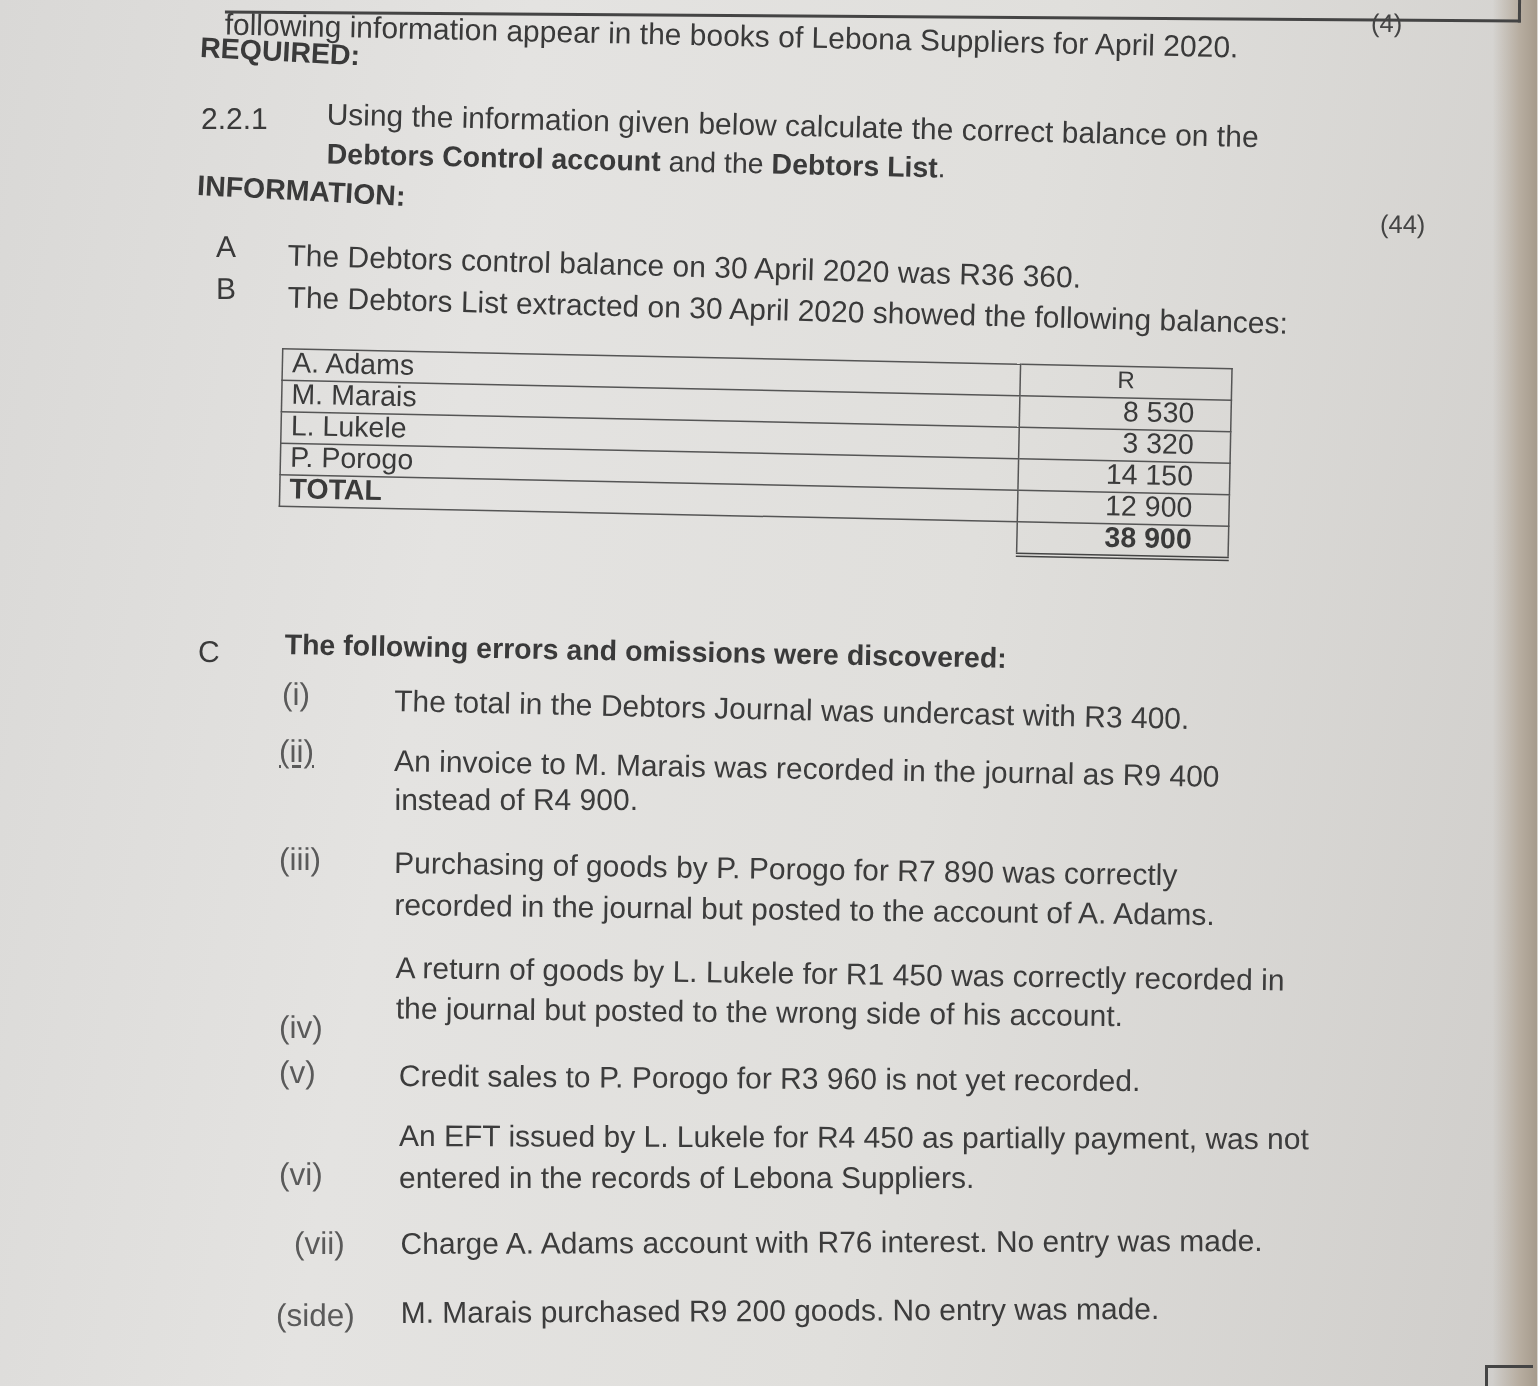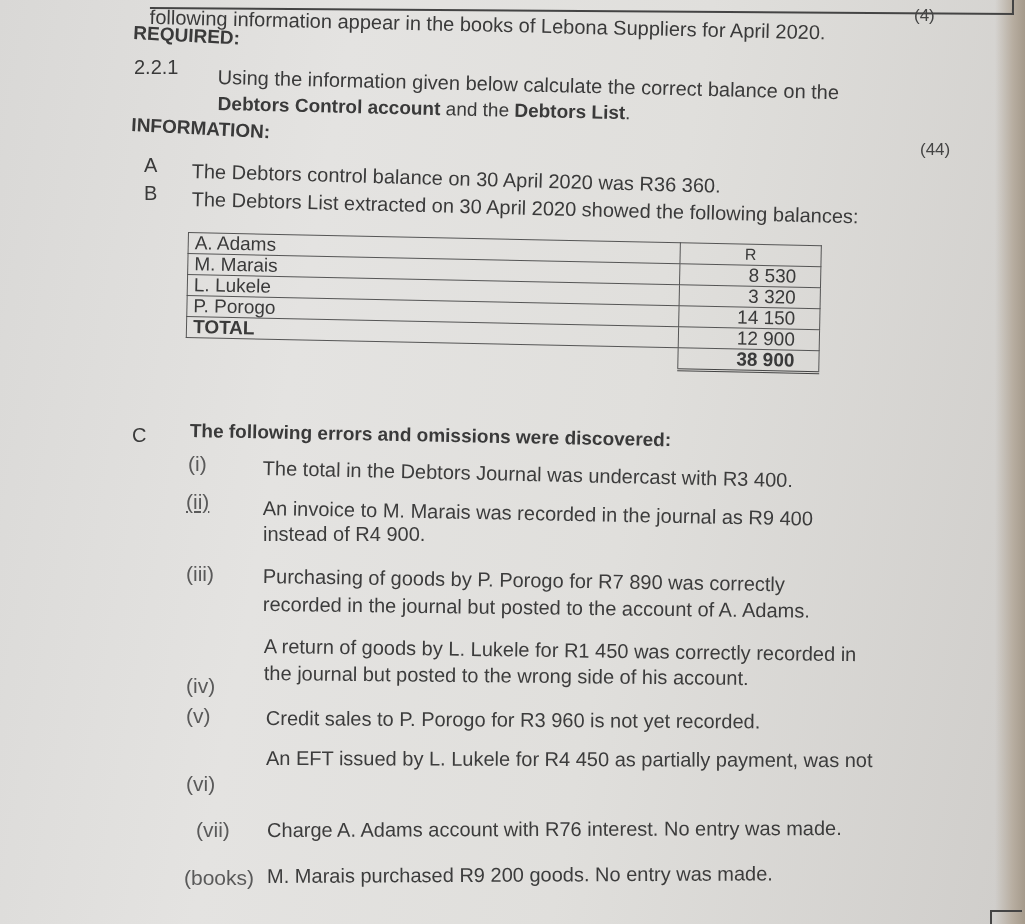--- a/index.html
+++ b/index.html
@@ -45,21 +45,21 @@
 <div class="edge-right"></div>
 <div class="top-box"></div>
 
 <div class="sheet">
 
   <div class="abs t20" style="left:150px; top:6px; transform:rotate(1.3deg); transform-origin:0 0;">following information appear in the books of Lebona Suppliers for April 2020.</div>
   <div class="abs mark" style="left:914px; top:6px;">(4)</div>
 
   <div class="abs t19 bold" style="left:134px; top:22px; transform:rotate(3deg); transform-origin:0 0;">REQUIRED:</div>
 
-  <div class="abs t20" style="left:134px; top:56px;">2.2.1</div>
+  <div class="abs t20" style="left:134px; top:69px;">2.2.1</div>
   <div class="abs t20" style="left:218px; top:66px; transform:rotate(1.4deg); transform-origin:0 0;">Using the information given below calculate the correct balance on the</div>
   <div class="abs t19" style="left:218px; top:93px; transform:rotate(1.3deg); transform-origin:0 0;">
     <b>Debtors Control account</b><span> and the </span><b>Debtors List</b><span>.</span>
   </div>
   <div class="abs mark" style="left:920px; top:140px;">(44)</div>
 
   <div class="abs t19 bold" style="left:132px; top:114px; transform:rotate(3deg); transform-origin:0 0;">INFORMATION:</div>
 
   <div class="abs t20" style="left:144px; top:154px;">A</div>
   <div class="abs t20" style="left:192px; top:160px; transform:rotate(1.6deg); transform-origin:0 0;">The Debtors control balance on 30 April 2020 was R36 360.</div>
@@ -112,21 +112,22 @@
 
   <div class="abs roman" style="left:186px; top:628px;margin-top:46px;">(iv)</div>
   <div class="abs item" style="left:264px; top:634px; transform:rotate(0.8deg); transform-origin:0 0;">A return of goods by L. Lukele for R1 450 was correctly recorded in</div>
   <div class="abs item" style="left:264px; top:661px; transform:rotate(0.6deg); transform-origin:0 0;">the journal but posted to the wrong side of his account.</div>
 
   <div class="abs roman" style="left:186px; top:704px;">(v)</div>
   <div class="abs item" style="left:266px; top:706px; transform:rotate(0.4deg); transform-origin:0 0;">Credit sales to P. Porogo for R3 960 is not yet recorded.</div>
 
   <div class="abs roman" style="left:186px; top:772px;">(vi)</div>
   <div class="abs item" style="left:266px; top:746px; transform:rotate(0.2deg); transform-origin:0 0;">An EFT issued by L. Lukele for R4 450 as partially payment, was not</div>
+  <div class="abs item" style="left:266px; top:774px;">entered in the records of Lebona Suppliers.</div>
 
   <div class="abs roman" style="left:196px; top:818px;">(vii)</div>
   <div class="abs item" style="left:267px; top:818px; transform:rotate(-0.2deg); transform-origin:0 0;">Charge A. Adams account with R76 interest. No entry was made.</div>
 
-  <div class="abs roman" style="left:184px; top:866px;">(books)</div>
+  <div class="abs roman" style="left:184px; top:866px;">(side)</div>
   <div class="abs item" style="left:267px; top:864px; transform:rotate(-0.3deg); transform-origin:0 0;">M. Marais purchased R9 200 goods. No entry was made.</div>
 
   <div class="abs" style="left:990px; top:910px; width:30px; height:14px; border-top:2px solid #444; border-left:2px solid #444;"></div>
 </div>
 
 </body></html>

